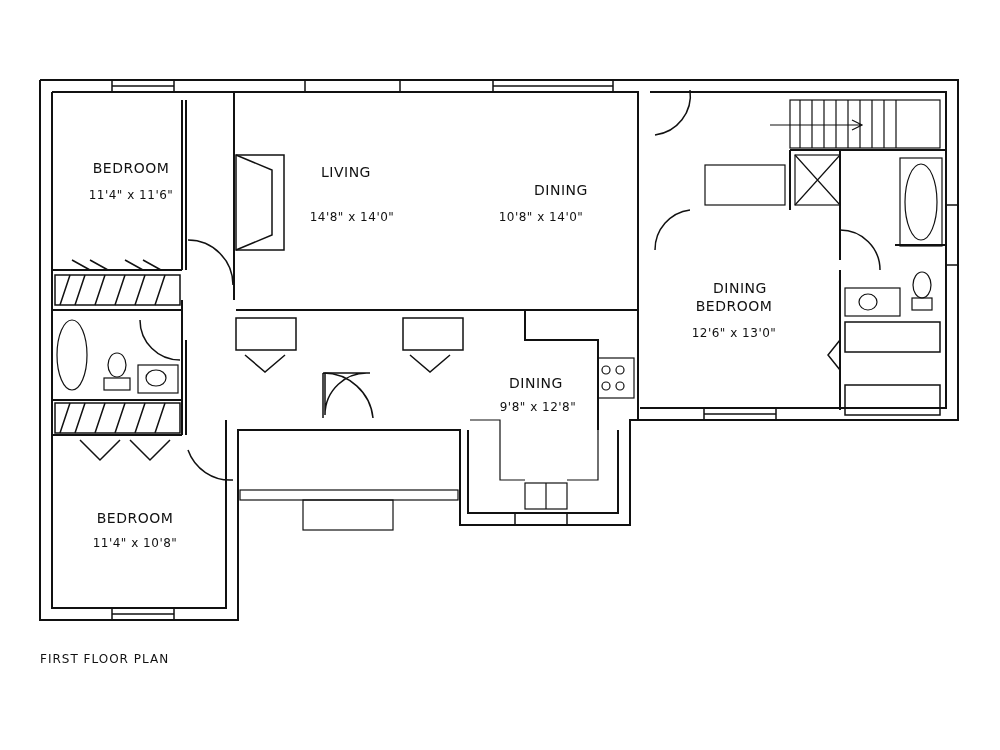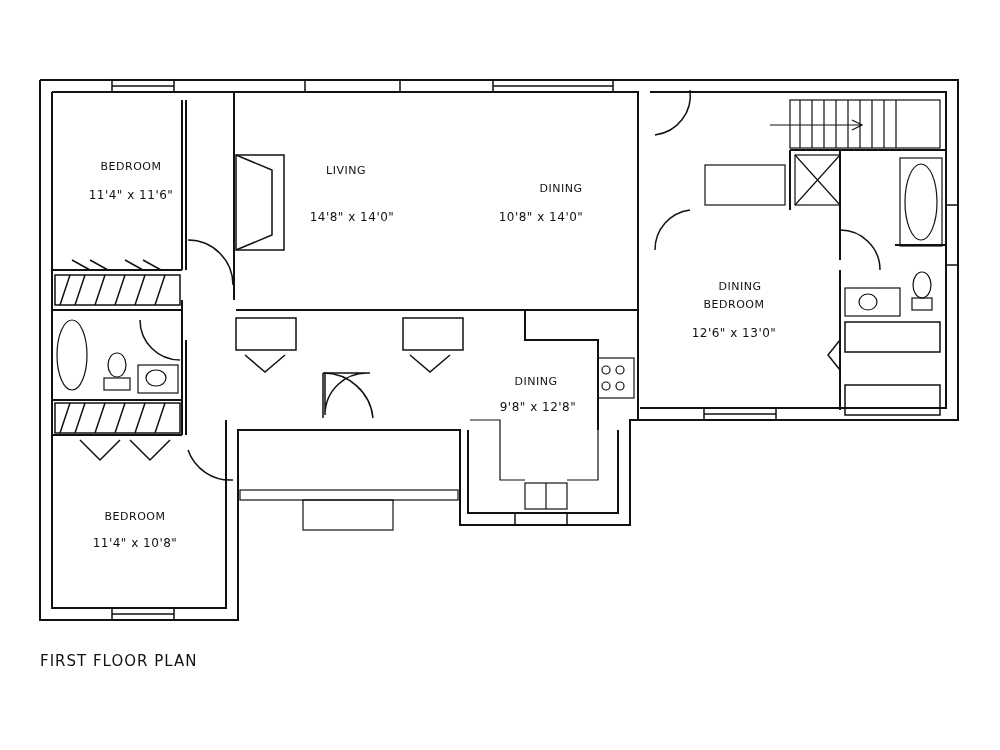--- a/index.html
+++ b/index.html
@@ -1,20 +1,20 @@
 <!DOCTYPE html>
 <html><head>
   <meta charset="utf-8">
   <style>
     html, body { margin: 0; padding: 0; background: #ffffff; }
     body { width: 1000px; height: 750px; position: relative; overflow: hidden; font-family: "DejaVu Sans", sans-serif; }
     #plan { position: absolute; left: 0; top: 0; width: 1000px; height: 750px; }
-    .lbl { position: absolute; color: #111; font-family: "DejaVu Sans", sans-serif; font-size: 11px; letter-spacing: 0.5px; text-align: center; white-space: nowrap; transform: translateX(-50%); }
+    .lbl { position: absolute; color: #111; font-family: "DejaVu Sans", sans-serif; font-size: 14px; letter-spacing: 0.5px; text-align: center; white-space: nowrap; transform: translateX(-50%); }
     .dim { font-size: 12px; }
-    .caption { position: absolute; left: 40px; top: 652px; font-size: 15px; letter-spacing: 1px; color: #111; }
+    .caption { position: absolute; left: 40px; top: 652px; font-size: 12px; letter-spacing: 1px; color: #111; }
   </style>
 </head>
 <body>
 
 <svg id="plan" viewBox="0 0 1000 750" xmlns="http://www.w3.org/2000/svg">
   <g fill="none" stroke="#111" stroke-width="2">
 
     <g>
 
       <path d="M40 80 H645 M40 80 V620 H238 V430 H460 V525 H630 V420 H958 V80 H645"></path>

